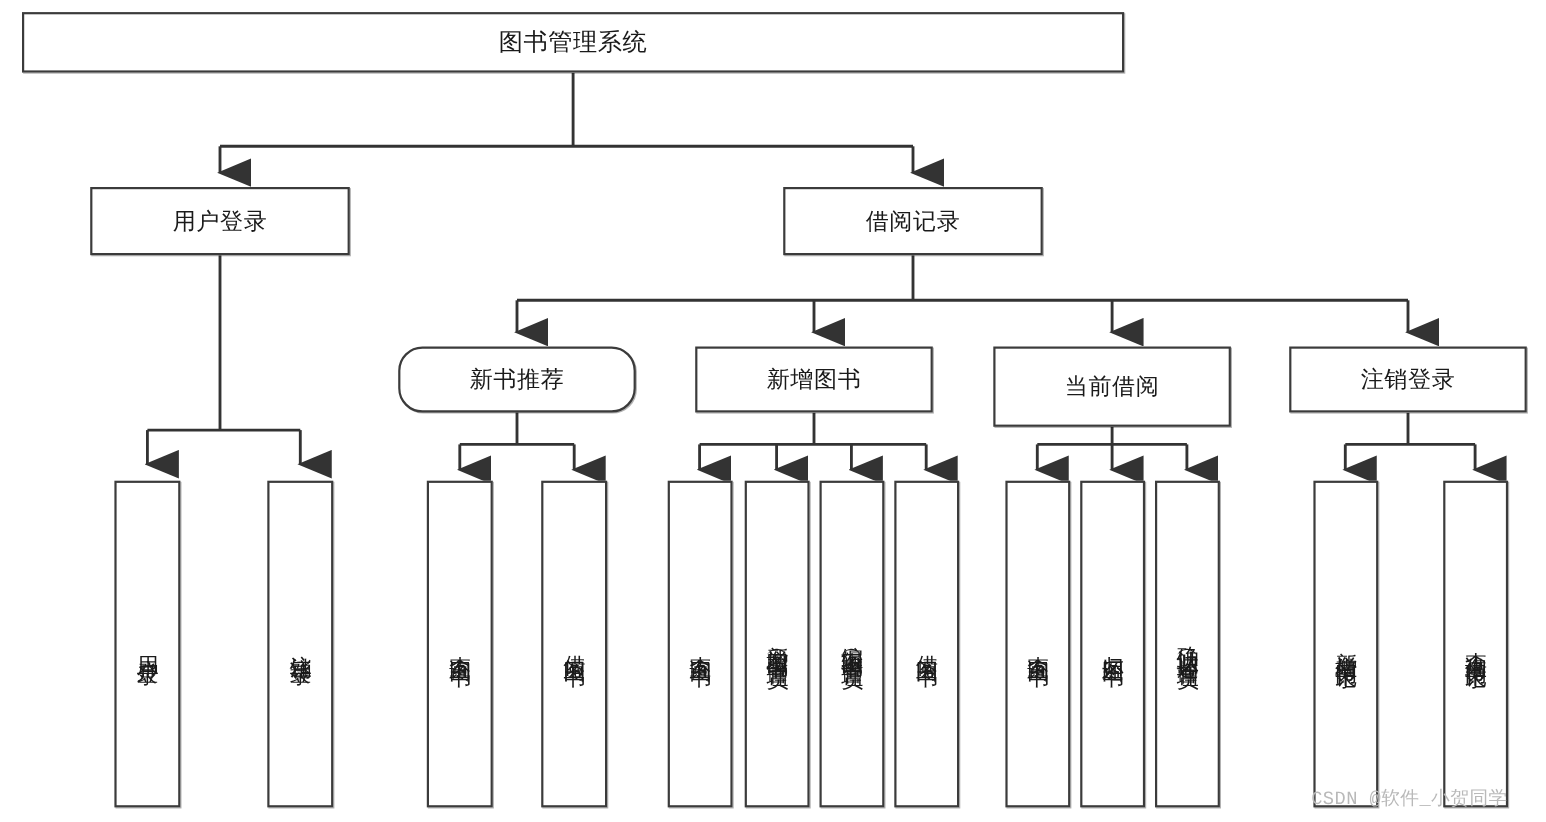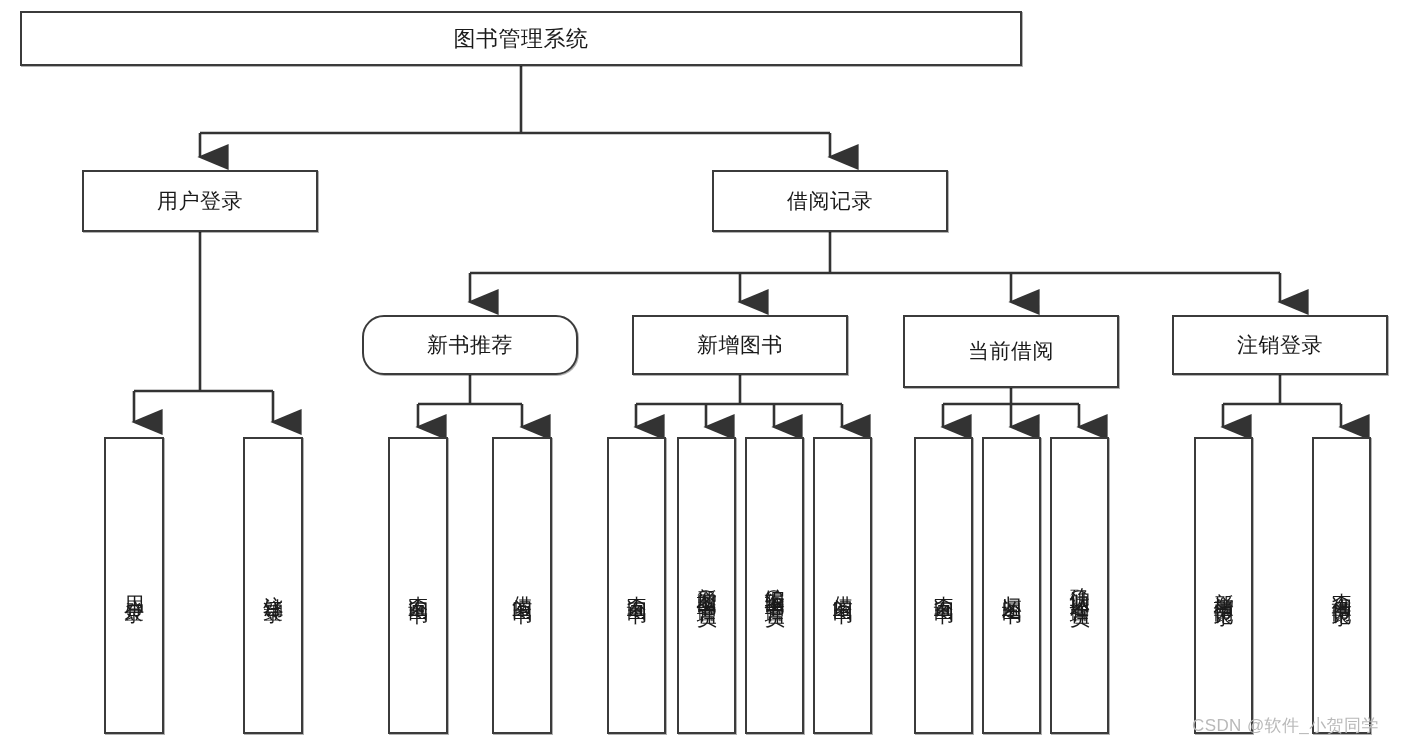--- a/index.html
+++ b/index.html
@@ -50,21 +50,21 @@
     font-size: 20px;
     white-space: nowrap;
   }
   .node.root .label { font-size: 22px; }
   .watermark {
     position: absolute;
     color: #b9b9b9;
     font-size: 17px;
     letter-spacing: 0.4px;
     white-space: nowrap;
-    font-family: Liberation Sans, sans-serif;
+    font-family: Liberation Mono, monospace;
   }
 </style>
 </head>
 <body>
 
 <div id="canvas">
 
   <svg id="edges" viewBox="0 0 1405 747">
     <defs>
       <marker id="arrow" viewBox="0 0 10 12" refX="5" refY="11" markerWidth="10" markerHeight="12" orient="auto-start-reverse">

